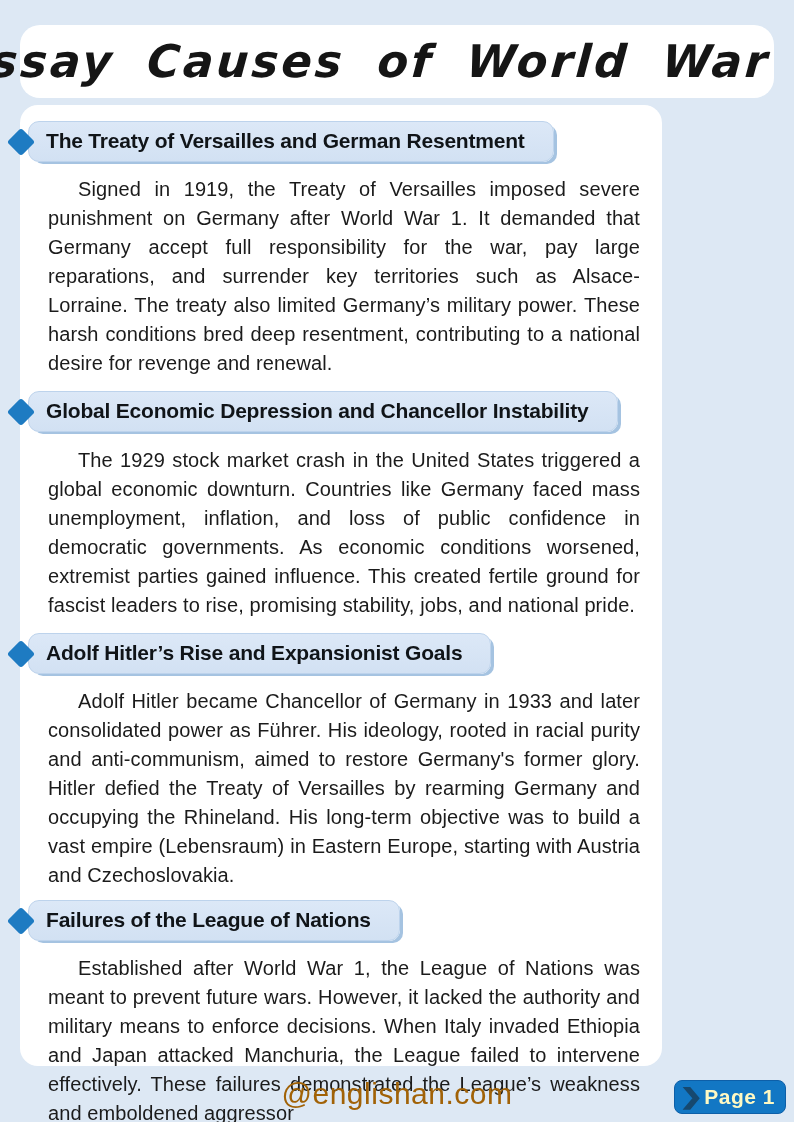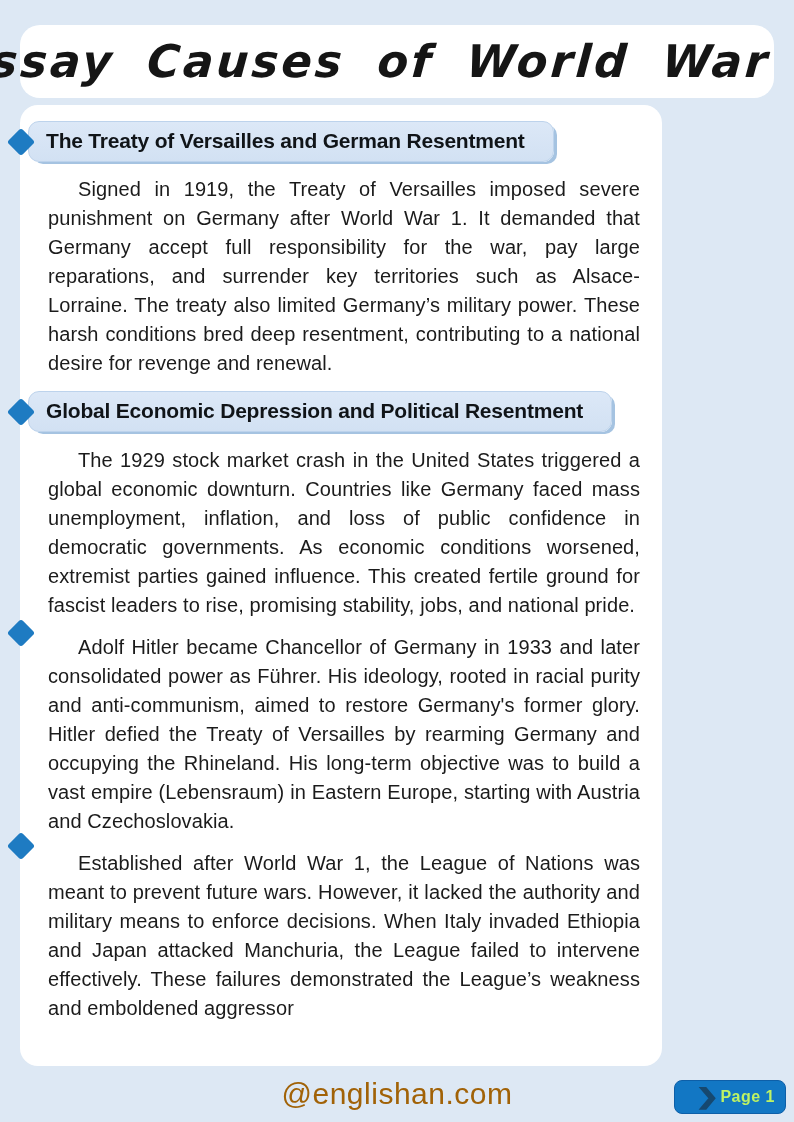--- a/index.html
+++ b/index.html
@@ -110,22 +110,22 @@
   }
   .chevron-icon {
     color: #16486f;
     font-size: 22px;
     font-weight: bold;
     line-height: 1;
     margin-right: 4px;
     transform: scaleX(1.3);
   }
   .page-badge-label {
-    color: #bef264;
-    font-size: 16px;
+    color: #fef9c3;
+    font-size: 21px;
     font-weight: bold;
     letter-spacing: 0.5px;
     white-space: nowrap;
   }
 </style>
 </head>
 <body>
 
 <div class="title-card">
   <div class="page-title">Essay Causes of World War 2</div>
@@ -134,31 +134,33 @@
 <div class="content-card">
 
   <div class="section-heading mt-16">
     <span class="diamond-icon"></span>
     <span class="heading-pill">The Treaty of Versailles and German Resentment</span>
   </div>
   <div class="para">Signed in 1919, the Treaty of Versailles imposed severe punishment on Germany after World War 1. It demanded that Germany accept full responsibility for the war, pay large reparations, and surrender key territories such as Alsace-Lorraine. The treaty also limited Germany’s military power. These harsh conditions bred deep resentment, contributing to a national desire for revenge and renewal.</div>
 
   <div class="section-heading mt-13">
     <span class="diamond-icon"></span>
-    <span class="heading-pill">Global Economic Depression and Political Resentment</span>
+    <span class="heading-pill">Global Economic Depression and Chancellor Instability</span>
   </div>
   <div class="para mt-14">The 1929 stock market crash in the United States triggered a global economic downturn. Countries like Germany faced mass unemployment, inflation, and loss of public confidence in democratic governments. As economic conditions worsened, extremist parties gained influence. This created fertile ground for fascist leaders to rise, promising stability, jobs, and national pride.</div>
 
   <div class="section-heading mt-13">
     <span class="diamond-icon"></span>
+    <span class="heading-pill">Adolf Hitler’s Rise and Expansionist Goals</span>
   </div>
   <div class="para">Adolf Hitler became Chancellor of Germany in 1933 and later consolidated power as Führer. His ideology, rooted in racial purity and anti-communism, aimed to restore Germany's former glory. Hitler defied the Treaty of Versailles by rearming Germany and occupying the Rhineland. His long-term objective was to build a vast empire (Lebensraum) in Eastern Europe, starting with Austria and Czechoslovakia.</div>
 
   <div class="section-heading mt-10">
     <span class="diamond-icon"></span>
+    <span class="heading-pill">Failures of the League of Nations</span>
   </div>
   <div class="para">Established after World War 1, the League of Nations was meant to prevent future wars. However, it lacked the authority and military means to enforce decisions. When Italy invaded Ethiopia and Japan attacked Manchuria, the League failed to intervene effectively. These failures demonstrated the League’s weakness and emboldened aggressor</div>
 
 </div>
 
 <div class="footer-site">@englishan.com</div>
 
 <div class="page-badge">
   <span class="chevron-icon">❯</span>
   <span class="page-badge-label">Page 1</span>

